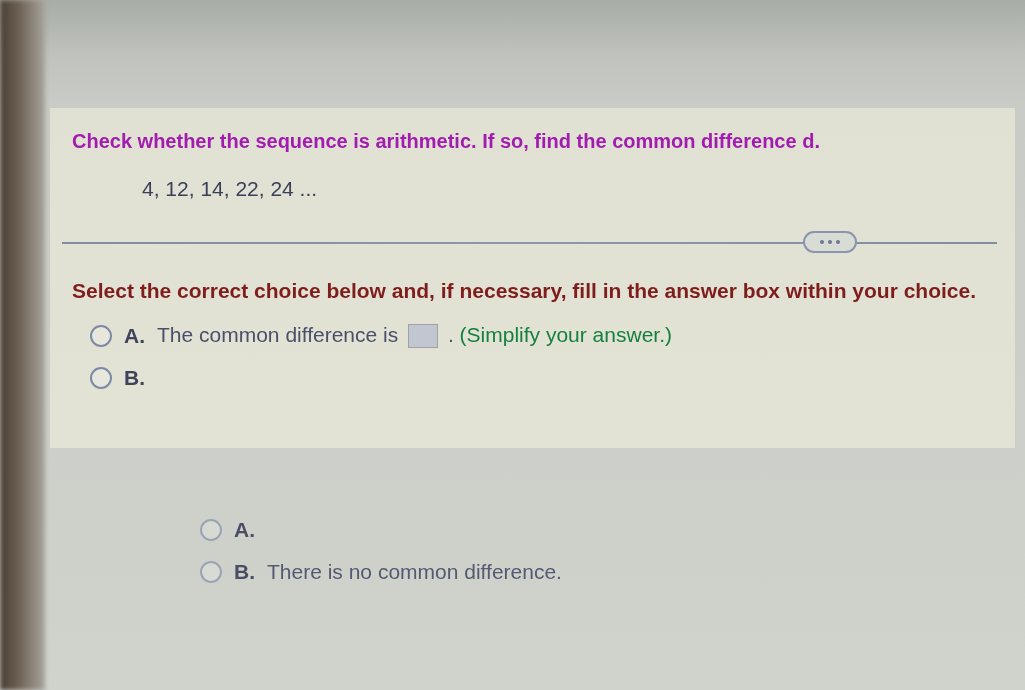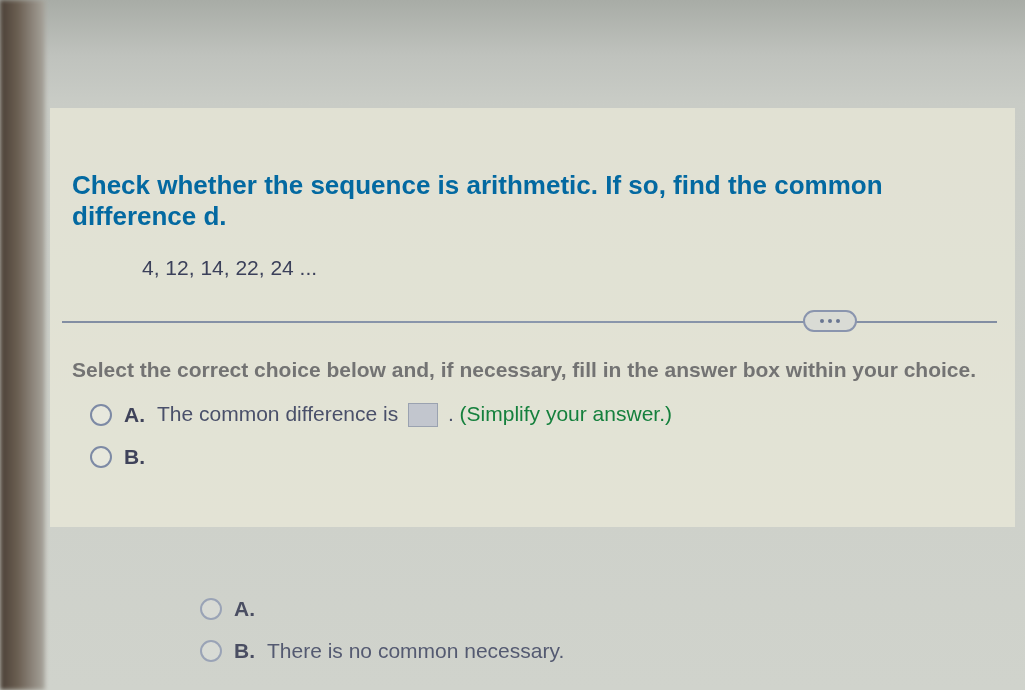--- a/index.html
+++ b/index.html
@@ -19,25 +19,24 @@
     position: absolute;
     left: 50px; top: 0; right: 0; bottom: 0;
     padding-top: 108px;
   }
   .question-block {
     background: rgba(244, 242, 222, 0.55);
     padding: 22px 28px 40px 22px;
     margin-right: 10px;
   }
   .prompt {
-    color: #0369a1;
-    font-size: 26px;
+    color: #a21caf;
+    font-size: 20px;
     font-weight: bold;
     margin-bottom: 24px;
-    margin-top: 40px;
   }
   .sequence {
     color: #3b405a;
     font-size: 21px;
     font-weight: normal;
     margin-left: 70px;
     margin-bottom: 40px;
   }
   .divider-wrap {
     position: relative;
@@ -63,21 +62,21 @@
     align-items: center;
     justify-content: center;
     gap: 4px;
   }
   .divider-pill span {
     width: 4px; height: 4px;
     background: #6a7692;
     border-radius: 50%;
   }
   .instruction {
-    color: #737373;
+    color: #7f1d1d;
     font-size: 21px;
     font-weight: bold;
     margin-bottom: 20px;
   }
   .choice-row {
     display: flex;
     align-items: center;
     margin-left: 18px;
     margin-bottom: 18px;
     font-size: 21px;
@@ -161,18 +160,18 @@
   <div class="second-block">
 
     <div class="choice-row">
       <div class="radio"></div>
       <span class="choice-letter">A.</span>
     </div>
 
     <div class="choice-row">
       <div class="radio"></div>
       <span class="choice-letter">B.</span>
-      <span class="choice-text">There is no common necessary.</span>
+      <span class="choice-text">There is no common difference.</span>
     </div>
 
   </div>
 
 </div>
 
 </body></html>

